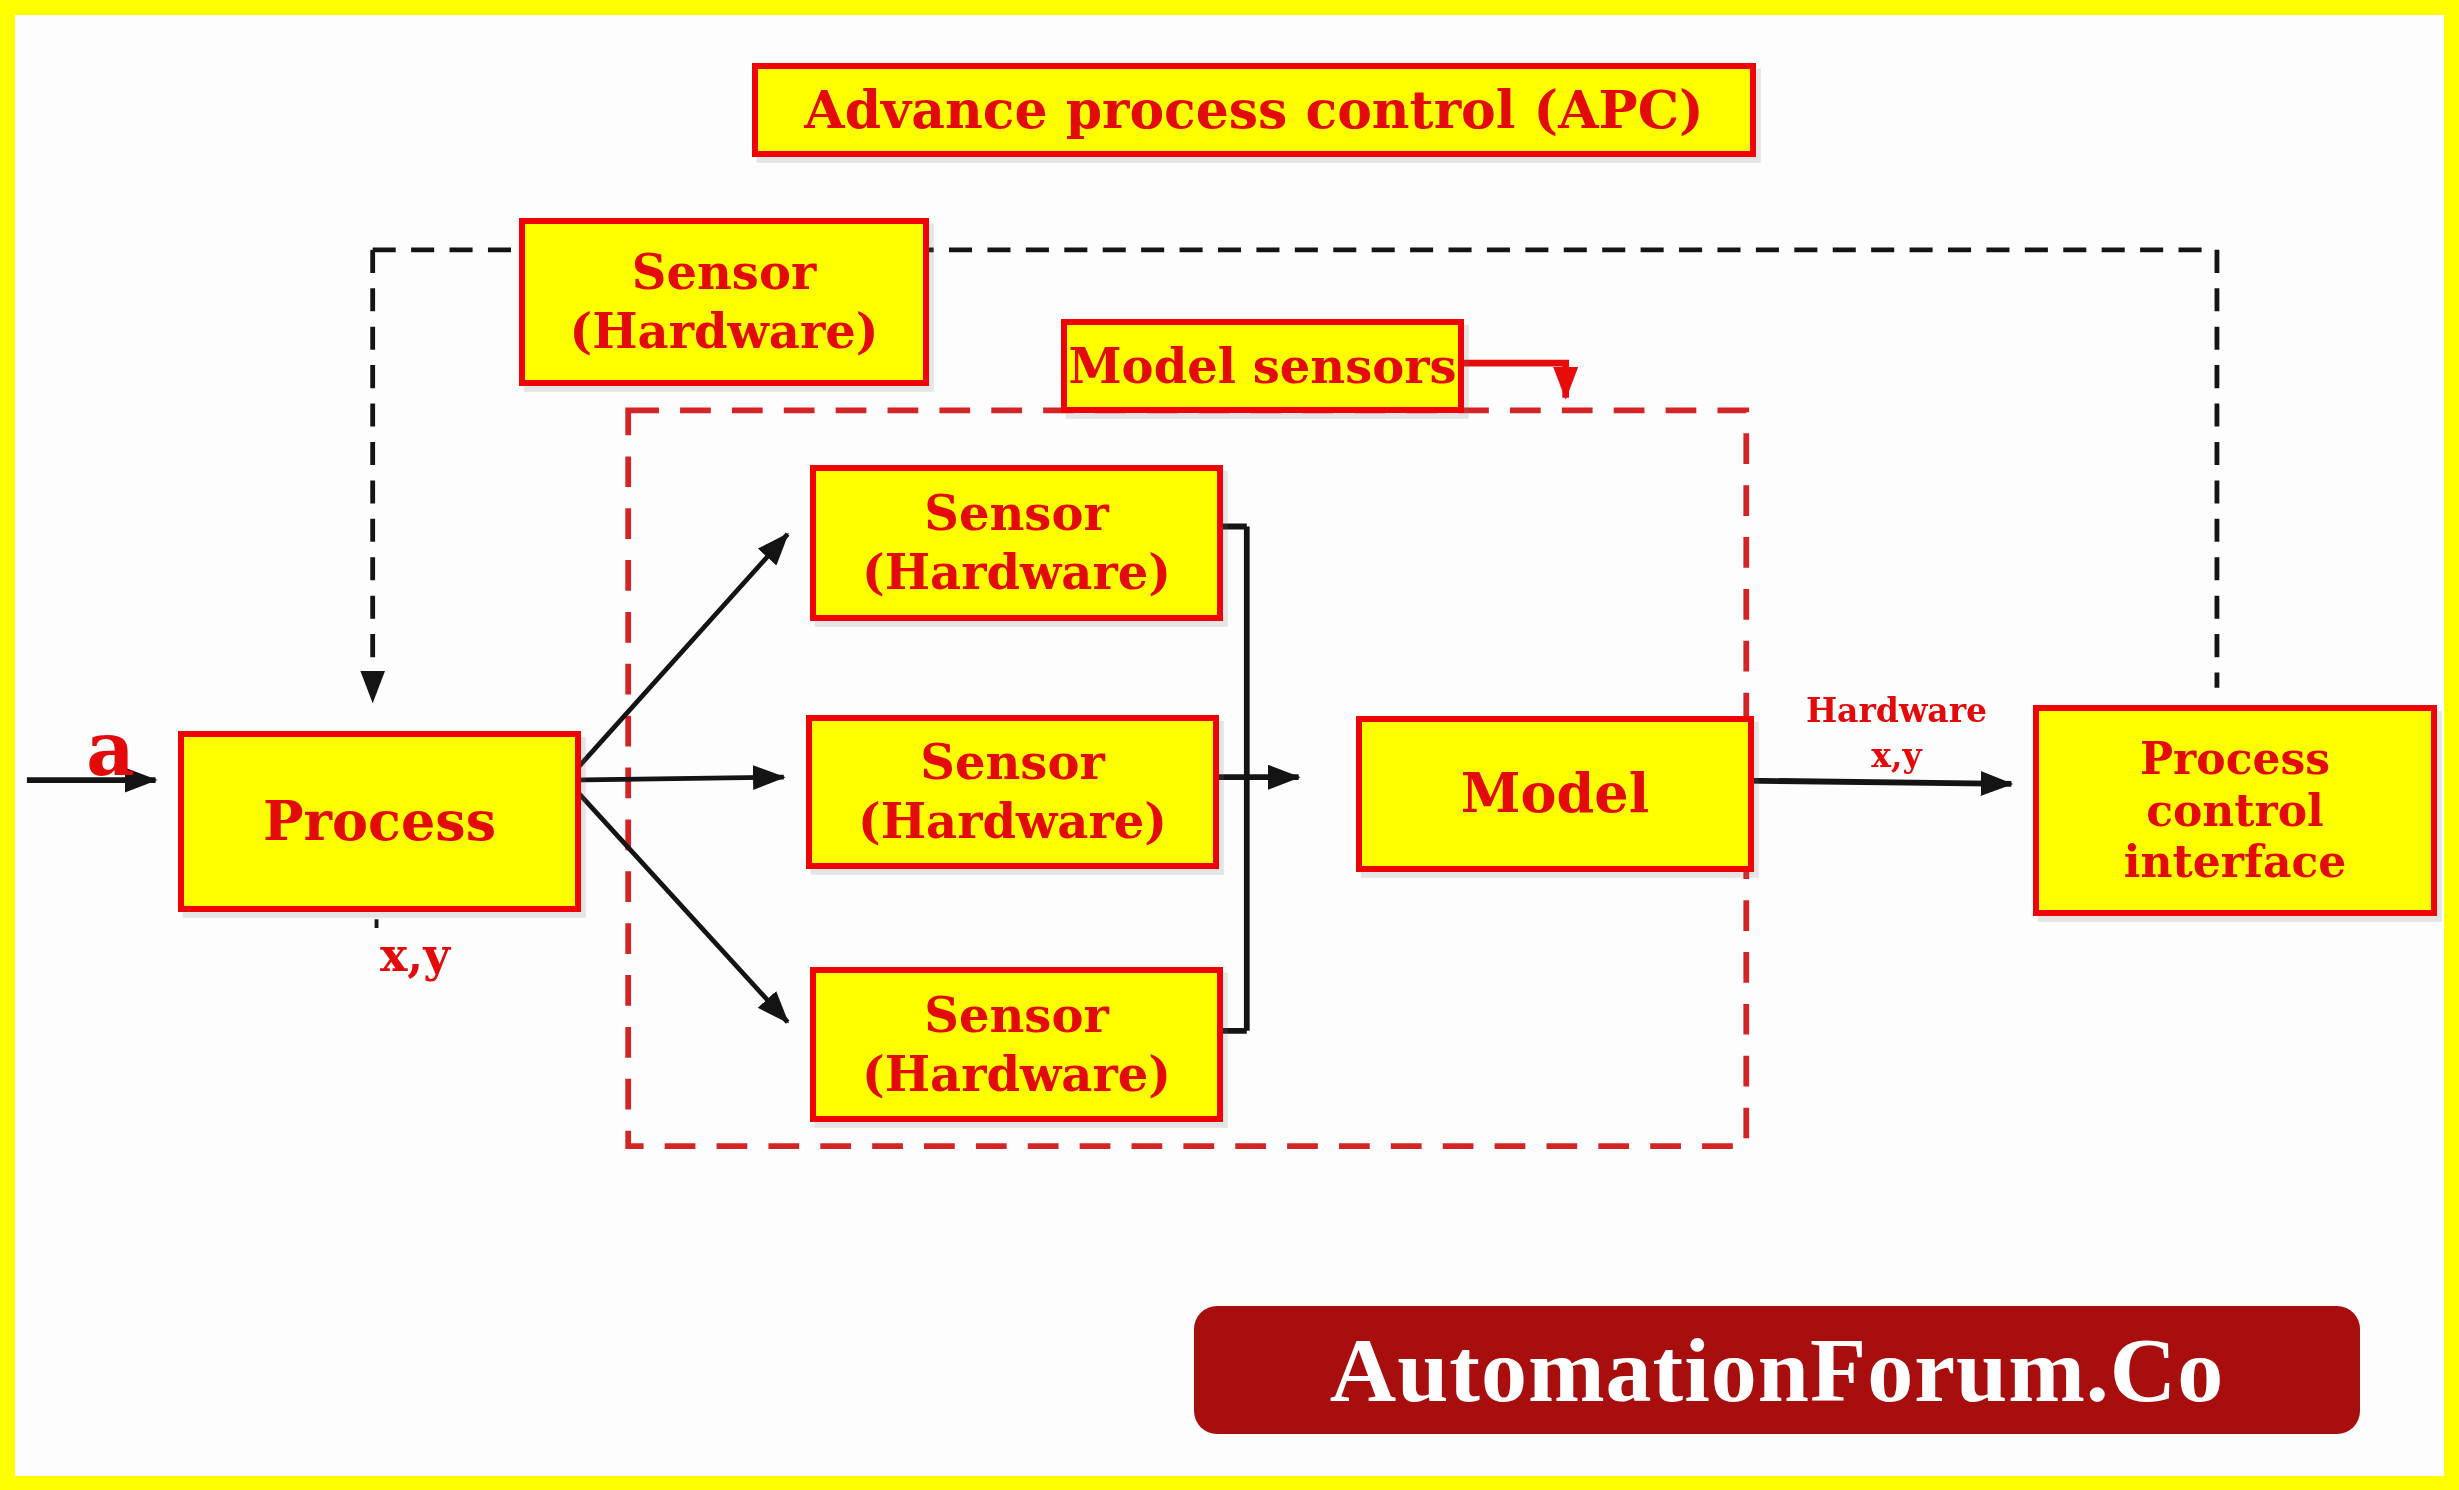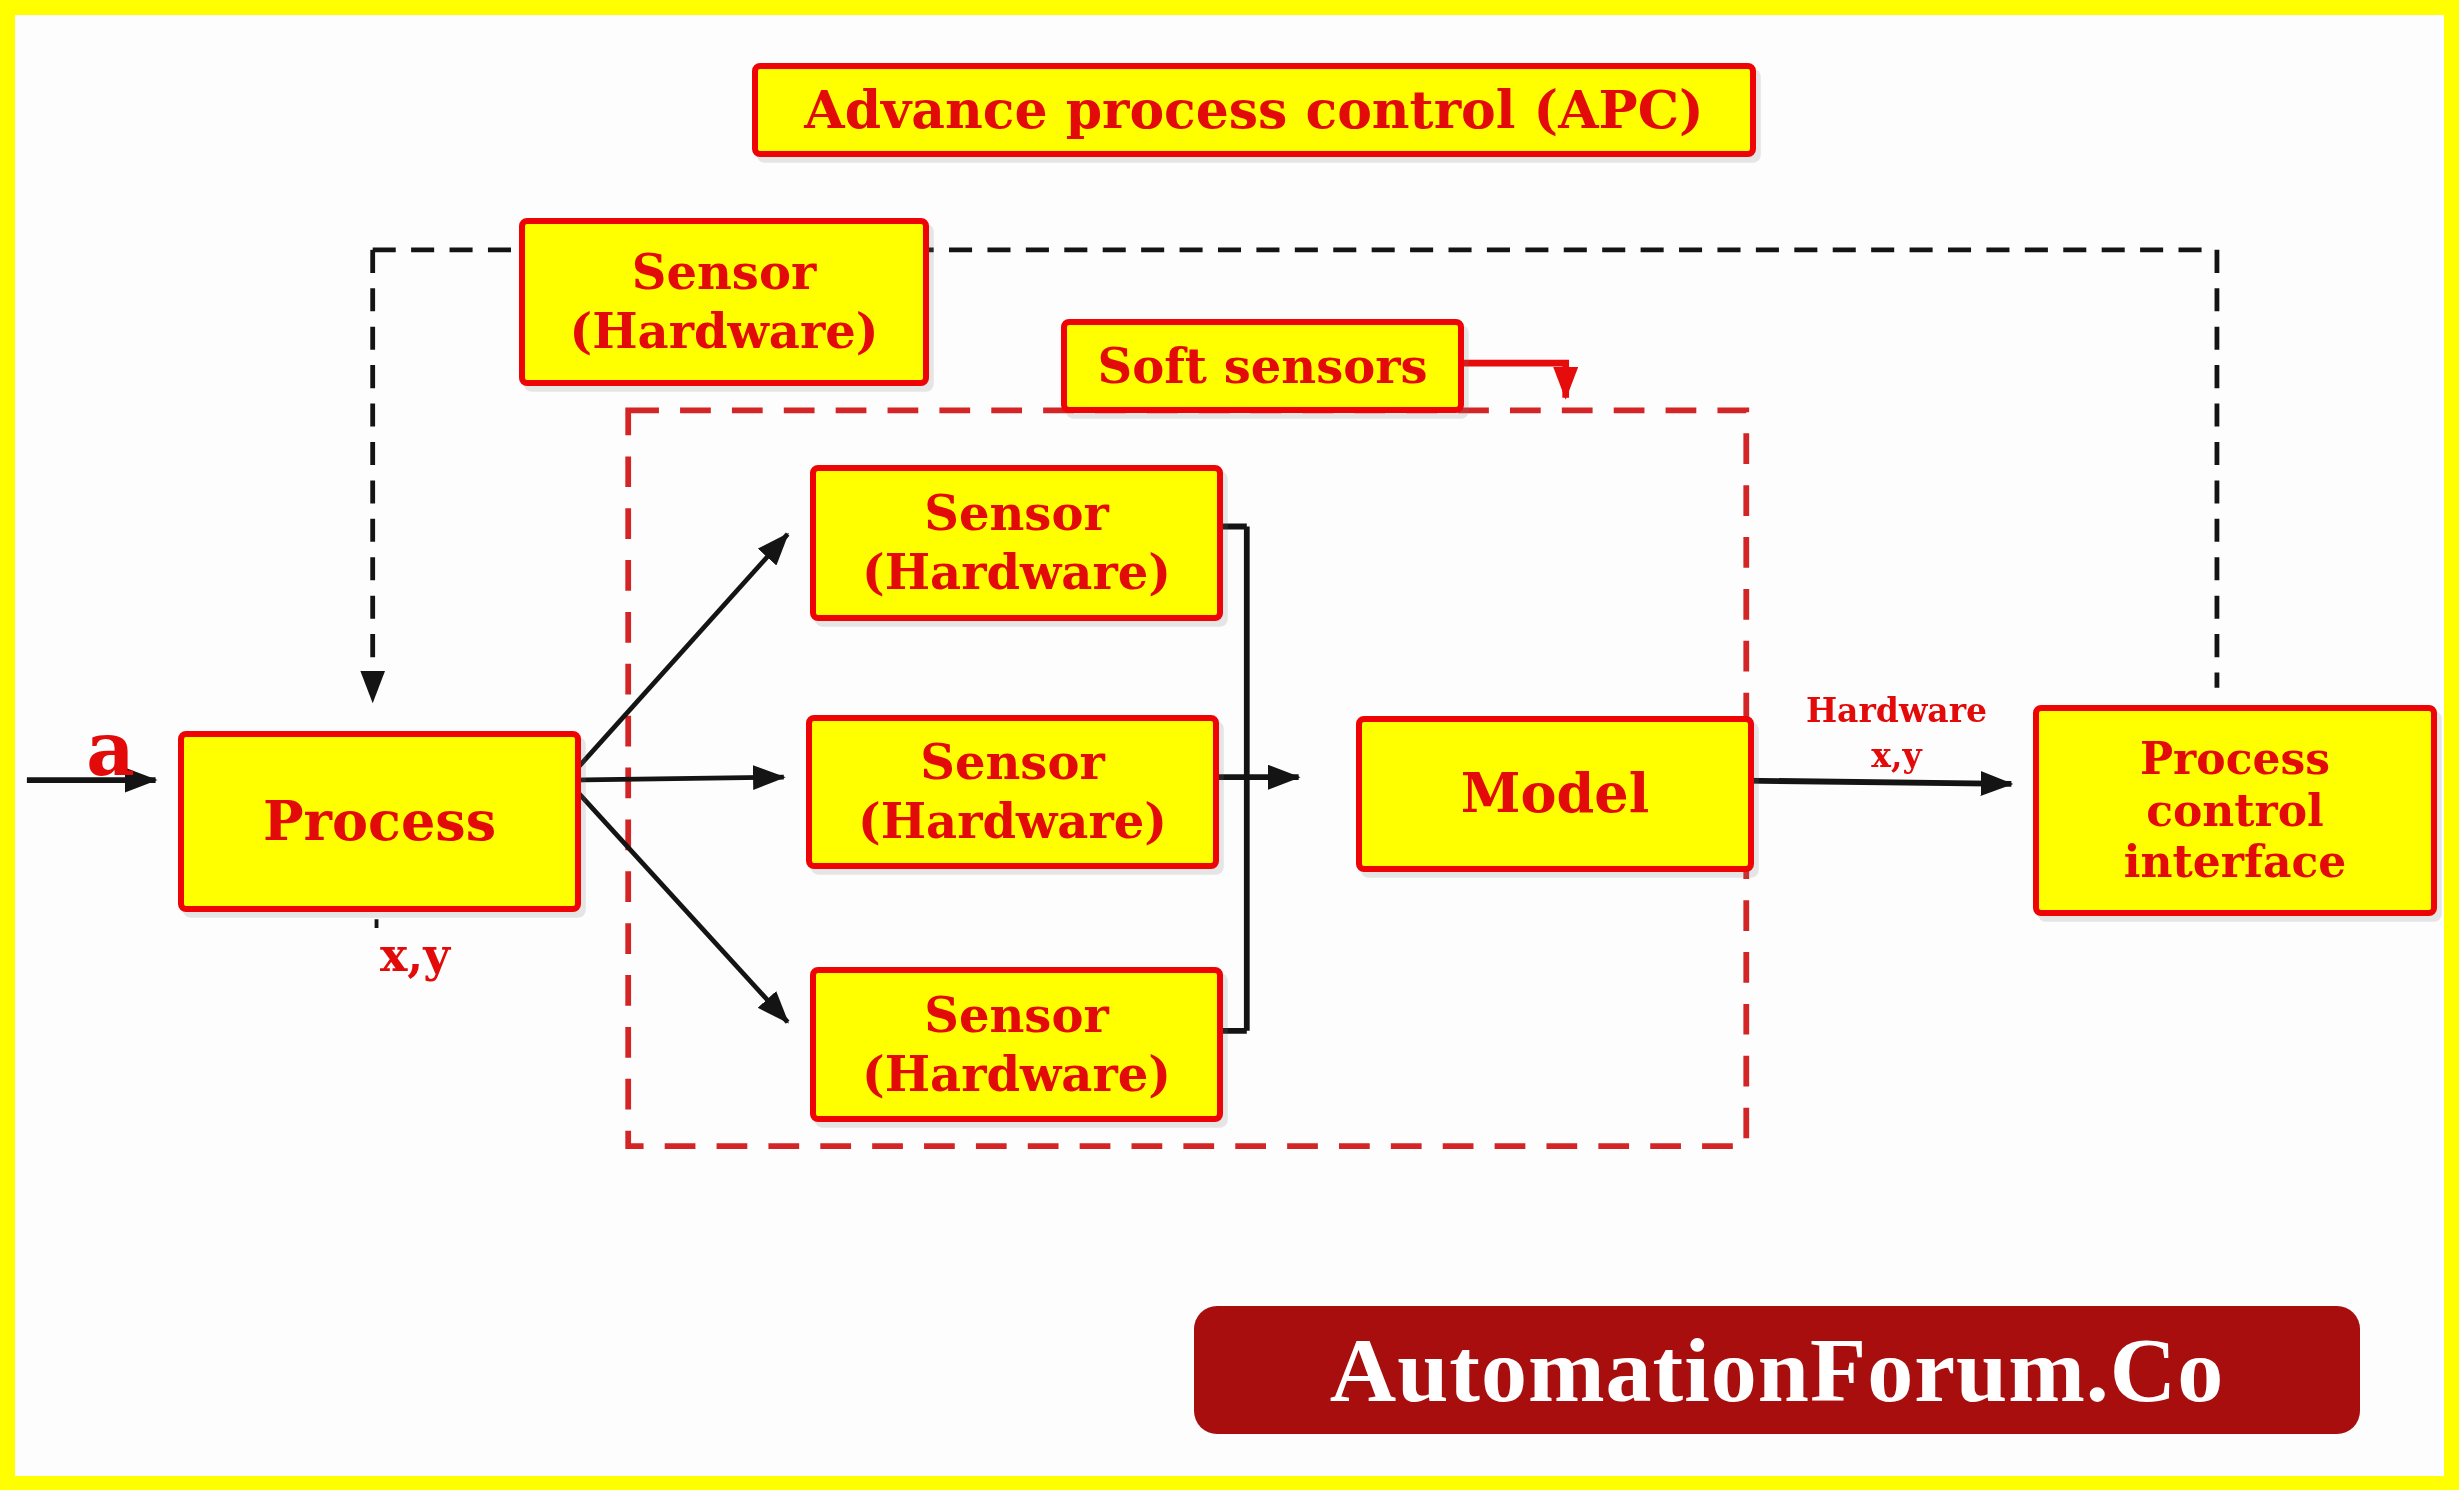--- a/index.html
+++ b/index.html
@@ -8,21 +8,21 @@
     width:2459px;height:1491px;
     background:#fdfdfd;
     border:15.4px solid #ffff00;
     box-sizing:border-box;
     overflow:hidden;
     font-family:"DejaVu Serif", serif;
   }
   #wires{position:absolute;left:-15.4px;top:-15.4px;width:2459px;height:1491px;z-index:1;}
   .ybox{
     position:absolute;z-index:2;box-sizing:border-box;
-    background:#ffff00;border:6.7px solid #ee0404;border-radius:8px;
+    background:#ffff00;border:6.7px solid #ee0404;border-radius:0;
     color:#e30a0a;font-weight:bold;text-align:center;
     display:flex;align-items:center;justify-content:center;
     white-space:pre-line;line-height:1.22;
     box-shadow:4.8px 5.8px 0 rgba(120,120,120,0.18);
   }
   .lbl{
     position:absolute;z-index:3;color:#e30a0a;font-weight:bold;
     text-align:center;white-space:pre-line;line-height:1.3;
   }
   #title-box{left:737px;top:48px;width:1004px;height:94px;font-size:52px;}
@@ -84,21 +84,21 @@
   <div class="ybox" id="title-box">
     <span>Advance process control (APC)</span>
   </div>
 
   <div class="ybox" id="sensor-feedback-box">
     <span>Sensor
 (Hardware)</span>
   </div>
 
   <div class="ybox" id="soft-sensors-box">
-    <span>Soft sensors</span>
+    <span>Model sensors</span>
   </div>
 
   <div class="ybox" id="sensor1-box">
     <span>Sensor
 (Hardware)</span>
   </div>
 
   <div class="ybox" id="sensor2-box">
     <span>Sensor
 (Hardware)</span>

